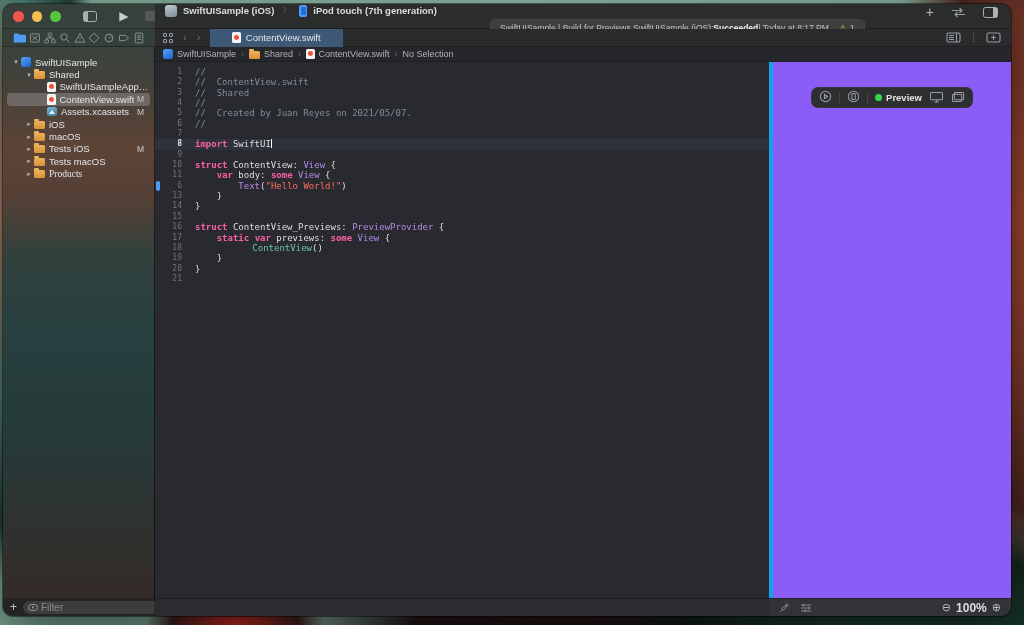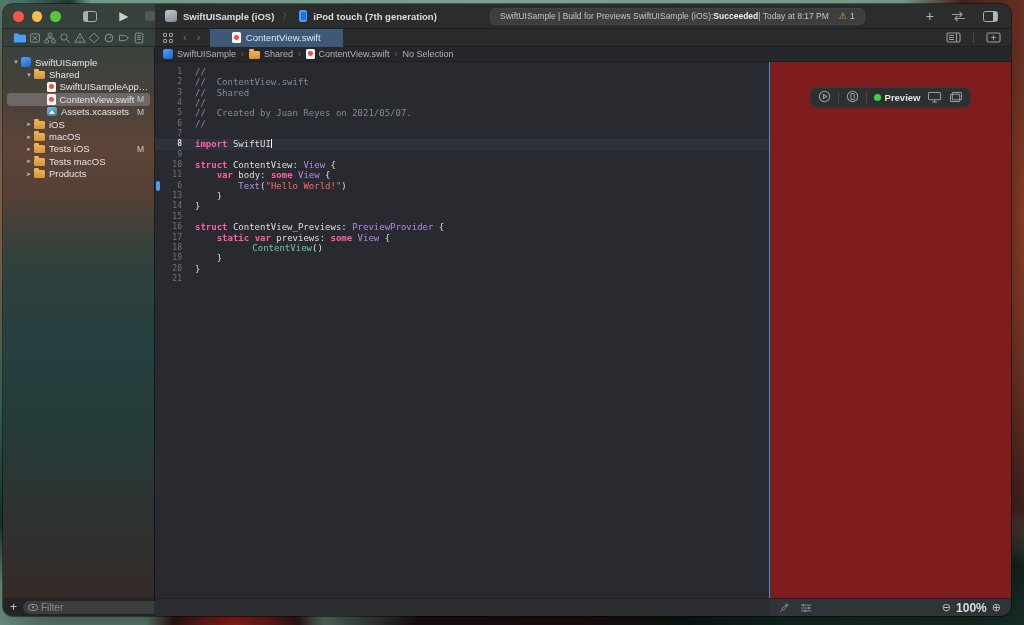--- a/index.html
+++ b/index.html
@@ -20,37 +20,37 @@
       linear-gradient(90deg, #7aa794 0%, #8ab3a2 50%, #7fa693 100%);
   }
   
   .window { position:absolute; left:3px; top:4px; width:1008px; height:612px;
     border-radius:10px; overflow:hidden; background:#2a2b2c;
     box-shadow:0 22px 55px rgba(0,0,0,.55), 0 0 0 1px rgba(0,0,0,.45);
   }
   
   .titlebar { position:absolute; left:0; top:0; right:0; height:25px; display:flex; }
   .tb-side { width:152px; background:#37413b; display:flex; align-items:center; padding-left:10px; flex:0 0 auto; }
-  .tb-main { flex:1; background:#2b2c2c; display:flex; align-items:center; border-bottom:1px solid #1d1e1f; }
+  .tb-main { flex:1; background:#2b2c2c; display:flex; align-items:flex-start; border-bottom:1px solid #1d1e1f; }
   .tb-side { border-bottom:1px solid rgba(20,25,22,.5); }
   .tl { width:11px; height:11px; border-radius:50%; margin-right:8px; }
   .tl.red{ background:#f1564d;} .tl.yel{ background:#f5bd4f;} .tl.grn{ background:#56c63f;}
   .panel-ic { width:15px; height:11px; border:1.4px solid #a9b1ab; border-radius:2.5px; position:relative; }
   .panel-ic.left::before { content:""; position:absolute; left:0; top:0; bottom:0; width:4.5px; background:#a9b1ab; }
   .panel-ic.right::before { content:""; position:absolute; right:0; top:0; bottom:0; width:4.5px; background:#b2b3b5; }
   .tb-side .panel-ic { margin-left:14px; }
   .play-btn { color:#c9cdd0; font-size:12px; margin-left:22px; cursor:default; }
   .stop-btn { width:10px; height:10px; background:#54585b; border-radius:2px; margin-left:17px; }
   .scheme { display:flex; align-items:center; gap:6px; margin-left:10px; white-space:nowrap; }
   .scheme .target-ic { width:12px; height:12px; border-radius:3px; background:linear-gradient(160deg,#c2cad2,#828c94); }
   .scheme .dev-ic { width:8px; height:12px; border-radius:2px; background:#4f9cf7; position:relative; }
   .scheme .dev-ic::before { content:""; position:absolute; inset:2px 1.5px; background:#1c6fe0; border-radius:1px; }
   .scheme-txt { color:#dcdde0; font-size:9.5px; font-weight:600; }
   .scheme-sep { color:#85878a; font-size:9px; margin:0 2px; }
-  .status-pill { margin:0 auto; background:#3d3e3e; border-radius:5px; height:17px;
+  .status-pill { margin:15px auto; background:#3d3e3e; border-radius:5px; height:17px;
     display:flex; align-items:center; padding:0 10px; white-space:nowrap;
     font-size:8.5px; color:#c2c3c6; box-shadow:inset 0 0 0 .5px rgba(255,255,255,.06); }
   .status-pill b { color:#ececee; font-weight:700; }
   .warn-ic { color:#f0b63e; font-size:9px; margin:0 3px 0 10px; }
   .tb-right { display:flex; align-items:center; gap:17px; padding-right:13px; margin-left:8px; }
   .plus-ic { color:#b7b8ba; font-size:14px; font-weight:400; }
   .lib-ic svg, .icon-svg svg { display:block; }
   
   .row2 { position:absolute; left:0; top:25px; right:0; height:18px; display:flex; }
   .nav-icons { width:152px; flex:0 0 auto; background:#36403a; display:flex; align-items:center;
@@ -113,22 +113,22 @@
   .line .ln { position:absolute; left:0; top:0; width:27px; text-align:right; color:#70737b; font-size:8px; }
   .line.current .ln { color:#e2e3e6; font-weight:700; }
   .line.changed::before { content:""; position:absolute; left:1px; top:0.5px; bottom:0.5px; width:3.5px;
     background:#4f9cf7; border-radius:2px; }
   .sg-c{color:#7f8c98;} .sg-k{color:#fc5fa3;font-weight:700;} .sg-t{color:#b18ae8;}
   .sg-s{color:#fc6a5d;} .sg-p{color:#dfdfe1;} .sg-pr{color:#69c5ab;margin-left:14px;}
   .caret { display:inline-block; width:1px; height:9px; background:#fdfdfd; vertical-align:-1px; }
   .editor-bottom { position:absolute; left:152px; bottom:0; width:614px; height:18px;
     background:#2b2c2f; border-top:1px solid #202124; }
   
-  .canvas { position:absolute; left:766px; top:58px; right:0; bottom:18px; background:#7f1d1d;
-    border-left:1px solid #0ea5e9; }
+  .canvas { position:absolute; left:766px; top:58px; right:0; bottom:18px; background:#8b5cf6;
+    border-left:4px solid #0ea5e9; }
   .pv-toolbar { position:absolute; top:25px; left:50%; transform:translateX(-50%);
     background:#2e2f31; border-radius:7px; height:21px; display:flex; align-items:center;
     padding:0 8px; gap:7px; box-shadow:inset 0 0 0 .5px rgba(255,255,255,.07); white-space:nowrap; }
   .pv-toolbar .vsep { width:1px; height:12px; background:#46474a; }
   .pv-label { display:flex; align-items:center; gap:4px; color:#e3e4e6; font-size:9.5px; font-weight:600; }
   .green-dot { width:7px; height:7px; border-radius:50%; background:#32d74b; }
   
   .device { position:absolute; left:20px; top:54px; width:210px; height:470px;
     background:#2c2c2e; border-radius:32px; box-shadow:inset 0 0 0 1px rgba(255,255,255,.05); }
   .device::before, .device::after { content:""; position:absolute; left:-1px; width:2px; height:16px;
@@ -342,21 +342,21 @@
         <span class="disc">▸</span>
         <span class="fi fi-folder"></span>
         <span class="tree-label">Tests iOS</span>
         <span class="badge">M</span>
       </div>
       <div class="tree-row" style="padding-left: 17px;">
         <span class="disc">▸</span>
         <span class="fi fi-folder"></span>
         <span class="tree-label">Tests macOS</span>
       </div>
-      <div class="tree-row" style="padding-left: 17px;">
+      <div class="tree-row" style="padding-left: 17px; font-family: Liberation Serif, serif;">
         <span class="disc">▸</span>
         <span class="fi fi-folder"></span>
         <span class="tree-label">Products</span>
       </div>
     </div>
 
   <div class="filterbar">
     <span class="fb-plus">+</span>
     <div class="filter-field">
       <span class="filter-oval">▾</span>

